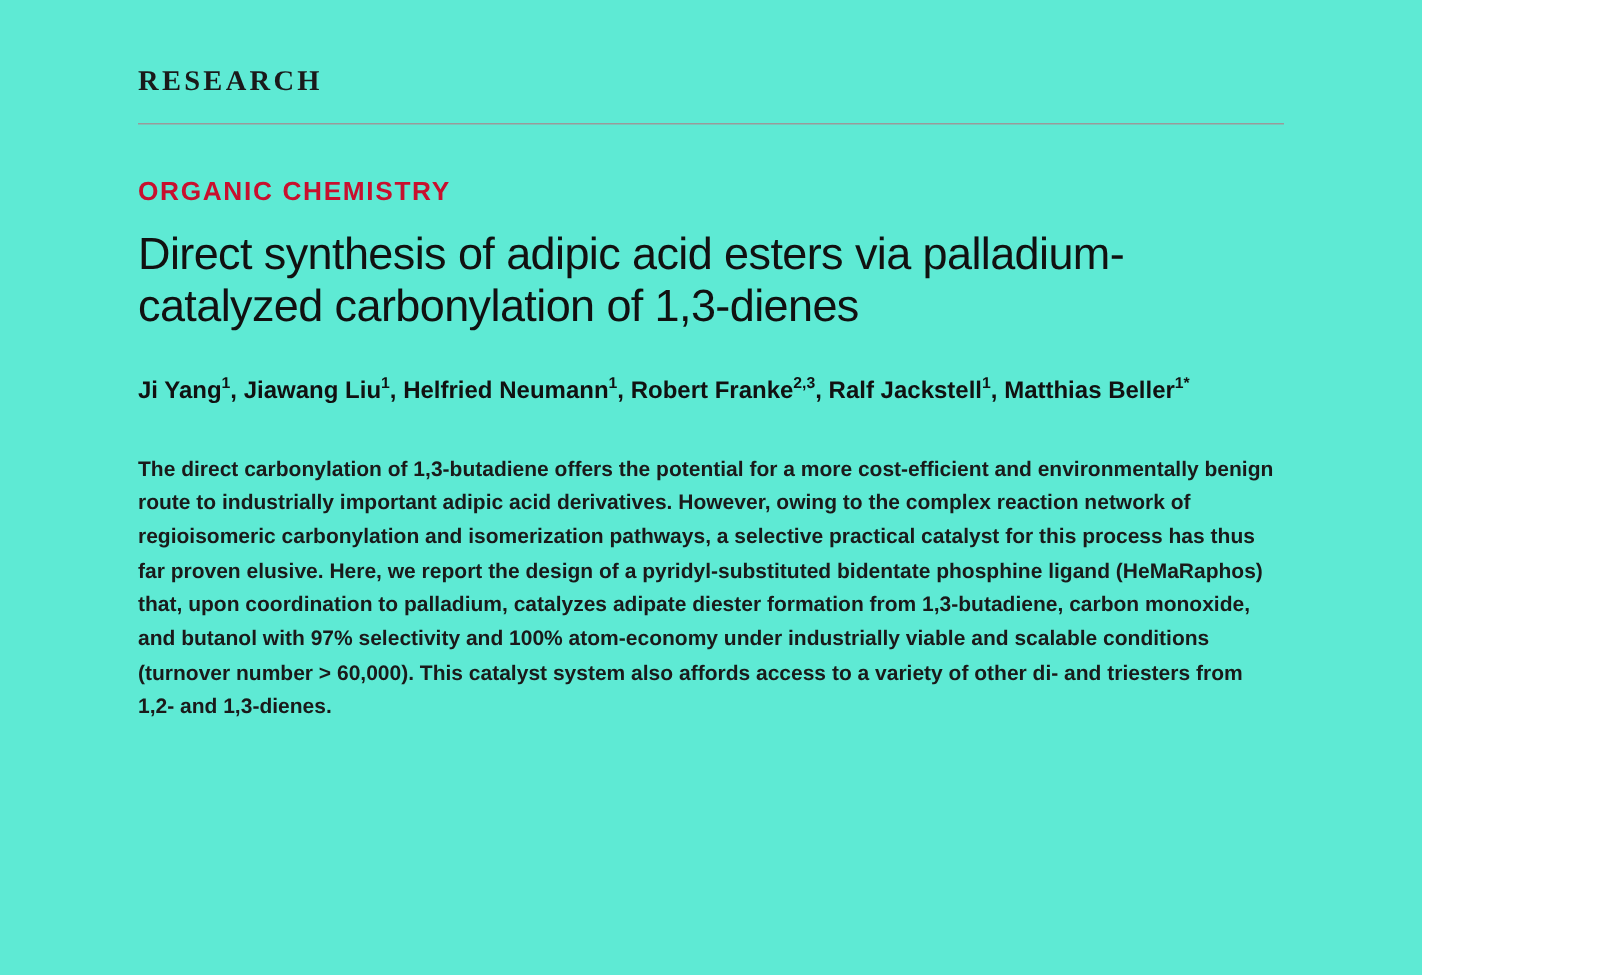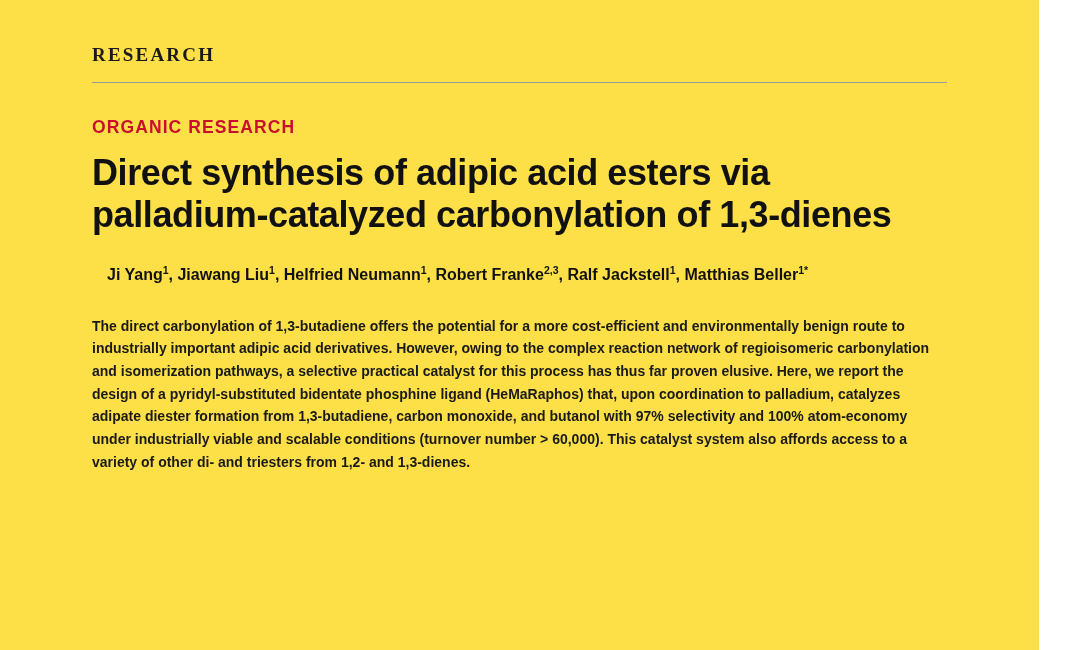--- a/index.html
+++ b/index.html
@@ -9,23 +9,23 @@
   }
   body {
     width: 1080px;
     height: 650px;
     font-family: "Liberation Sans", sans-serif;
     color: #1a1a1a;
     overflow: hidden;
   }
   .page {
     position: relative;
-    width: 1039px;
+    width: 948px;
     height: 650px;
-    background: #fde047;
+    background: #5eead4;
     box-sizing: border-box;
     padding: 44px 92px 0 92px;
   }
   .running-head {
     font-family: "Liberation Serif", serif;
     font-weight: 700;
     font-size: 19px;
     letter-spacing: 2.2px;
     color: #1a1a1a;
     margin: 0 0 16px 0;
@@ -36,32 +36,32 @@
     margin: 0 0 34px 0;
   }
   .section-label {
     font-size: 17.5px;
     font-weight: 700;
     letter-spacing: 1.1px;
     color: #c8102e;
     margin: 0 0 14px 0;
   }
   .article-title {
-    font-size: 36px;
+    font-size: 30px;
     line-height: 1.17;
-    font-weight: 700;
+    font-weight: 400;
     letter-spacing: -0.4px;
     color: #111111;
     margin: 0 0 28px 0;
   }
   .authors {
     font-size: 16px;
     font-weight: 700;
     color: #111111;
-    margin: 0 0 28px 15px;
+    margin: 0 0 28px 0;
     line-height: 1.4;
   }
   .authors sup {
     font-size: 10.5px;
     font-weight: 700;
     vertical-align: super;
     line-height: 0;
   }
   .abstract {
     font-size: 14px;
@@ -74,21 +74,21 @@
 </style>
 </head>
 <body>
 
 <div class="page">
 
   <div class="running-head">RESEARCH</div>
 
   <hr class="rule">
 
-  <div class="section-label">ORGANIC RESEARCH</div>
+  <div class="section-label">ORGANIC CHEMISTRY</div>
 
   <h1 class="article-title">Direct synthesis of adipic acid esters via palladium-catalyzed carbonylation of 1,3-dienes</h1>
 
   <div class="authors">Ji Yang<sup>1</sup>, Jiawang Liu<sup>1</sup>, Helfried Neumann<sup>1</sup>, Robert Franke<sup>2,3</sup>, Ralf Jackstell<sup>1</sup>, Matthias Beller<sup>1</sup><sup>*</sup></div>
 
   <p class="abstract">The direct carbonylation of 1,3-butadiene offers the potential for a more cost-efficient and environmentally benign route to industrially important adipic acid derivatives. However, owing to the complex reaction network of regioisomeric carbonylation and isomerization pathways, a selective practical catalyst for this process has thus far proven elusive. Here, we report the design of a pyridyl-substituted bidentate phosphine ligand (HeMaRaphos) that, upon coordination to palladium, catalyzes adipate diester formation from 1,3-butadiene, carbon monoxide, and butanol with 97% selectivity and 100% atom-economy under industrially viable and scalable conditions (turnover number &gt; 60,000). This catalyst system also affords access to a variety of other di- and triesters from 1,2- and 1,3-dienes.</p>
 
 </div>
 
 </body></html>

